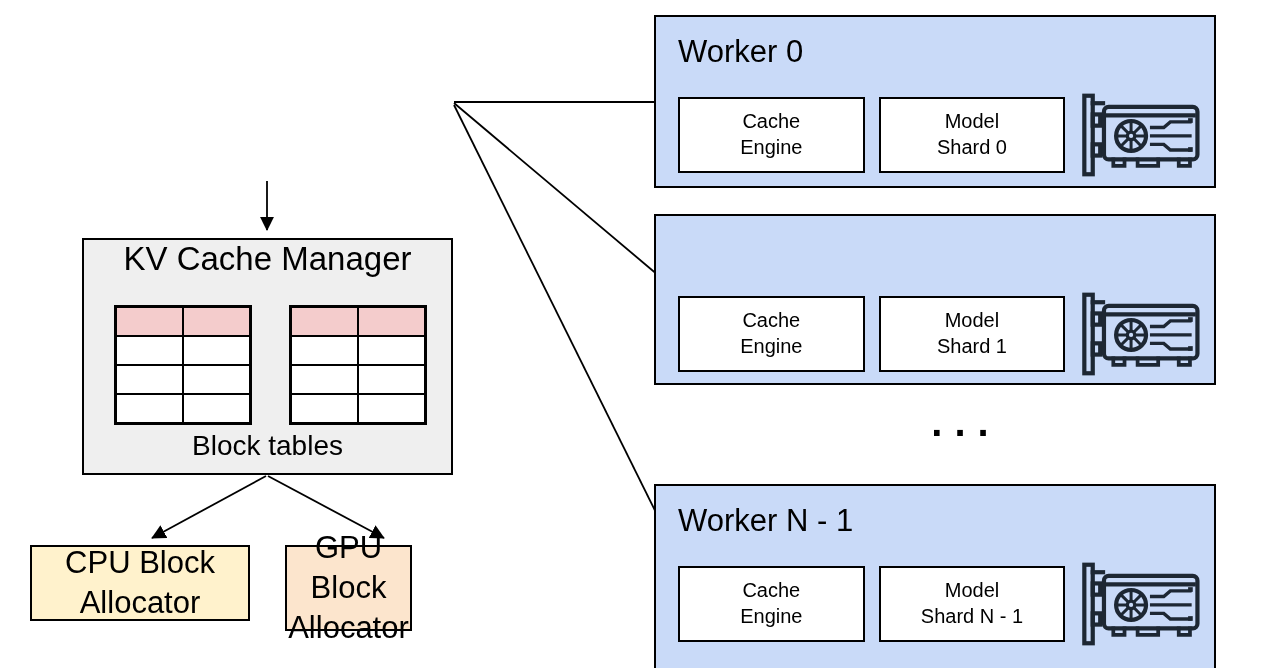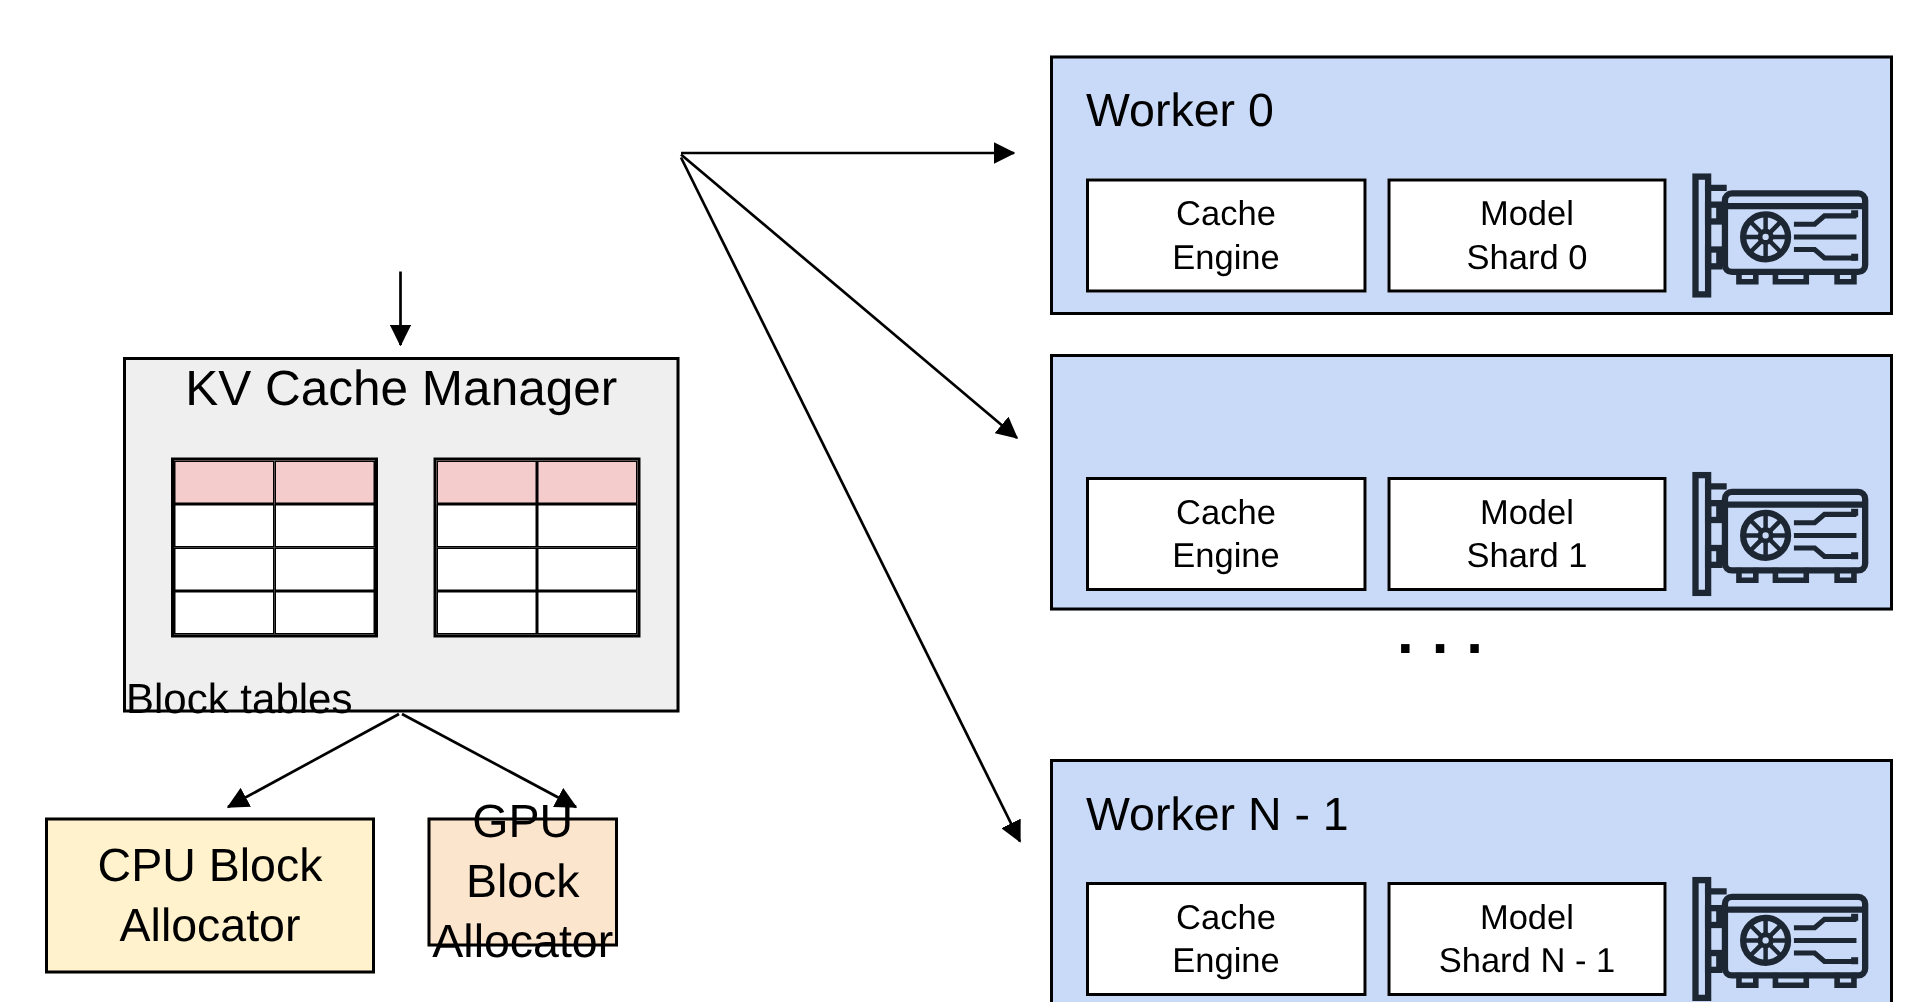--- a/index.html
+++ b/index.html
@@ -29,45 +29,44 @@
   }
   .kv-title { text-align:center; font-size:33px; }
   .kv-tables { position:absolute; left:0; top:65px; width:100%; display:flex; padding-left:30px; gap:37px; box-sizing:border-box; }
   .btable {
     width:138px; height:120px; box-sizing:border-box;
     border:2px solid #000; background:#fff;
     display:grid; grid-template-columns:1fr 1fr; grid-template-rows:repeat(4,1fr);
   }
   .btable .cell { border:1px solid #000; }
   .btable .cell.hl { background: var(--table-highlight,#f4cccc); }
-  .kv-caption { position:absolute; top:190px; width:100%; font-size:28px;margin-top:20px; }
+  .kv-caption { position:absolute; top:190px; width:100%; text-align:center; font-size:28px; }
 
   .alloc {
-    top:545px; width:220px; height:104px;
+    top:545px; width:220px; height:76px;
     display:flex; align-items:center; justify-content:center;
     text-align:center; font-size:31px; line-height:1.3; white-space:pre-line;
   }
   .alloc.cpu { left:30px;  background: var(--cpu-fill,#fff2cc); }
   .alloc.gpu { left:285px; background: var(--gpu-fill,#fce5cd); }
 
   .worker {
-    left:700px; width:562px;
+    left:654px; width:562px;
     background: var(--worker-fill,#c9daf8);
-    margin-top: 22px;
   }
   .worker-title { position:absolute; left:22px; top:17px; font-size:31px; }
   .worker-row {
     position:absolute; left:22px; right:10px; top:79px; height:78px;
     display:flex; align-items:center; gap:14px;
   }
   .wbox {
     width:190px; height:76px; box-sizing:border-box;
     border:2px solid #000; background:#fff;
     display:flex; align-items:center; justify-content:center;
-    text-align:center; font-size:23px; line-height:1.28; white-space:pre-line;
+    text-align:center; font-size:20px; line-height:1.28; white-space:pre-line;
   }
   .gpu { width:127px; height:86px; margin-left:auto; }
 
   .ellipsis {
     position:absolute; left:896px; top:400px; width:140px;
     text-align:center; font-size:40px; font-weight:bold; letter-spacing:12px;
   }
 </style>
 </head>
 <body>

